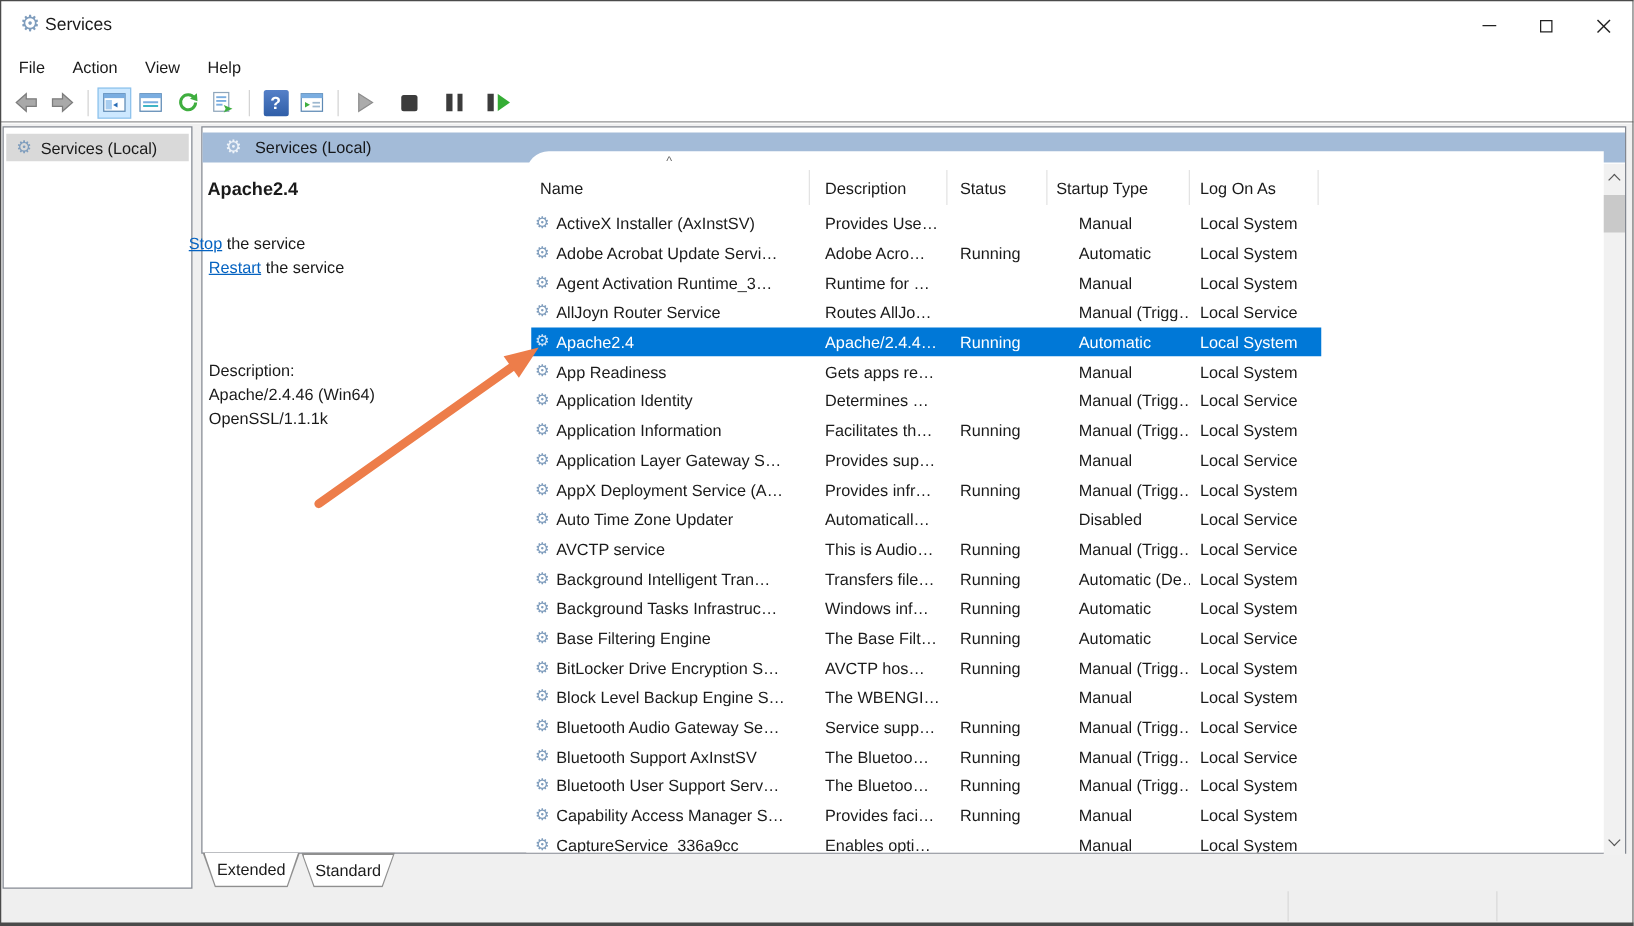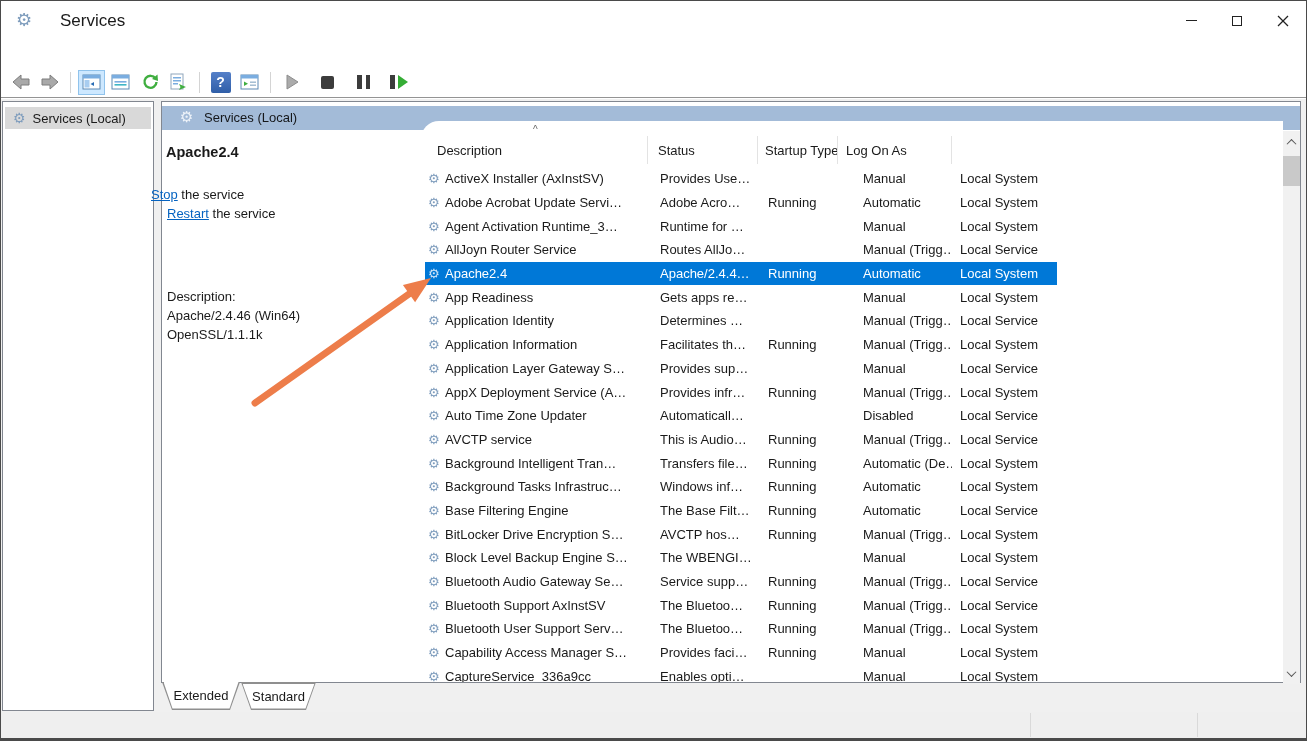--- a/index.html
+++ b/index.html
@@ -12,21 +12,21 @@
   .win-edge { position:absolute; background:#4a4a4a; z-index:60; }
   .edge-top { left:0; top:0; width:1307px; height:1px; }
   .edge-left { left:0; top:0; width:1px; height:741px; }
   .edge-right { left:1306px; top:0; width:1px; height:741px; }
   .edge-bottom { left:0; top:738px; width:1307px; height:3px; }
 
   
   .titlebar { position:absolute; left:0; top:0; width:1307px; height:40px; background:#fff; }
   .app-icon { position:absolute; left:16px; top:9px; font-family:"DejaVu Sans",sans-serif;
               font-size:18px; color:#7f9dbd; }
-  .app-title { position:absolute; left:60px; top:11px; font-size:17px; }
+  .app-title { position:absolute; left:36px; top:11px; font-size:14px; }
   .win-controls { position:absolute; right:1px; top:1px; height:39px; display:flex; }
   .win-btn { width:46px; height:39px; display:flex; align-items:center; justify-content:center; }
   .glyph-min { width:11px; height:1px; background:#222; }
   .glyph-max { width:10px; height:10px; border:1px solid #222; }
 
   
   .menubar { position:absolute; left:0; top:40px; width:1307px; height:27px; background:#fff;
              display:flex; align-items:center; padding-left:4px; font-size:13px; }
   .menu-item { padding:4px 11px; }
 
@@ -132,20 +132,26 @@
         </div>
       <div class="win-btn">
         <svg width="12" height="12">
             <line x1="1" y1="1" x2="11" y2="11" stroke="#222" stroke-width="1.2"></line>
             <line x1="11" y1="1" x2="1" y2="11" stroke="#222" stroke-width="1.2"></line>
           </svg>
       </div>
     </div>
   </div>
 
+  <div class="menubar">
+    <span class="menu-item">File</span>
+    <span class="menu-item">Action</span>
+    <span class="menu-item">View</span>
+    <span class="menu-item">Help</span>
+  </div>
 
   <div class="toolbar">
     <div class="tbtn">
       <svg width="20" height="20">
           <polygon points="2,10 10,3 10,7 18,7 18,13 10,13 10,17" fill="#a9a9a9" stroke="#7d7d7d"></polygon>
         </svg>
     </div>
     <div class="tbtn">
       <svg width="20" height="20">
           <polygon points="18,10 10,3 10,7 2,7 2,13 10,13 10,17" fill="#a9a9a9" stroke="#7d7d7d"></polygon>
@@ -242,20 +248,21 @@
   </div>
   <div class="svc-action-2">
     <a href="#">Restart</a><span> the service</span>
   </div>
   <div class="desc-label">Description:</div>
   <div class="desc-line1">Apache/2.4.46 (Win64)</div>
   <div class="desc-line2">OpenSSL/1.1.1k</div>
 
   <div class="list-box">
     <div class="hdr-row">
+      <span class="hdr-cell hc-name">Name</span>
       <span class="hdr-cell hc-desc">Description</span>
       <span class="hdr-cell hc-status">Status</span>
       <span class="hdr-cell hc-startup">Startup Type</span>
       <span class="hdr-cell hc-logon">Log On As</span>
     </div>
     <span class="sort-caret">^</span>
     <div class="rows" id="rows">
   <div class="row">
     <span class="cell c-name">
             <span class="gear-ic">⚙</span>

